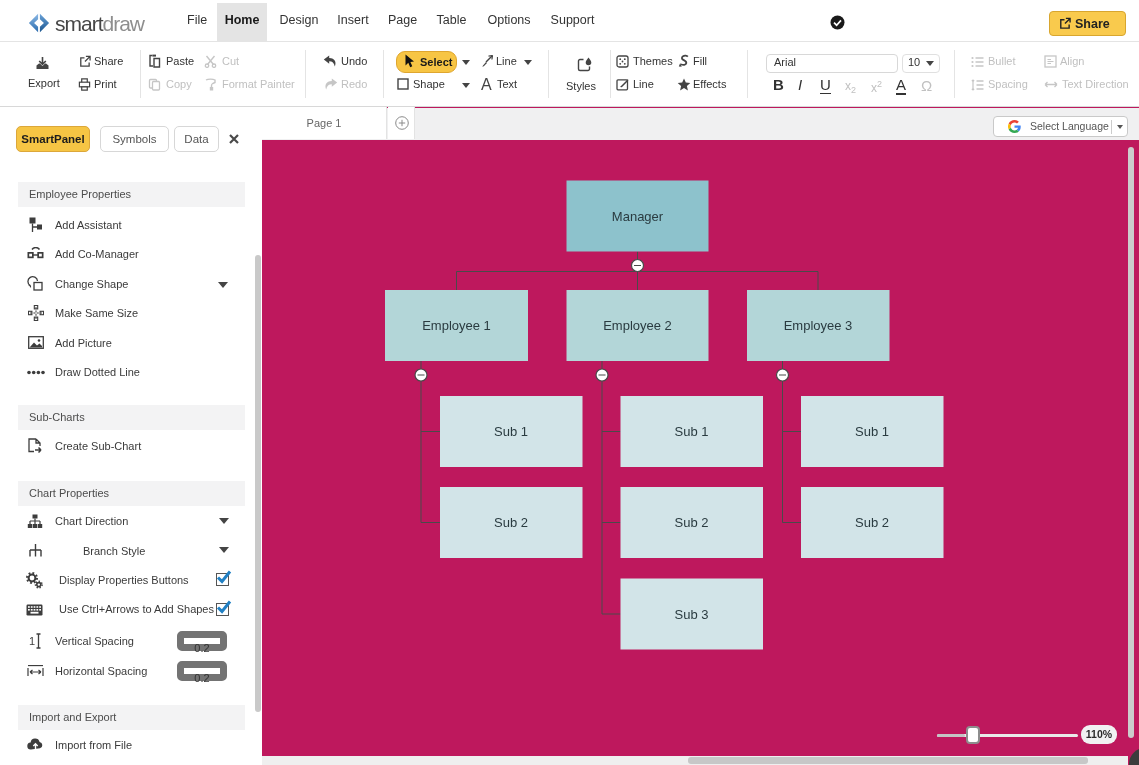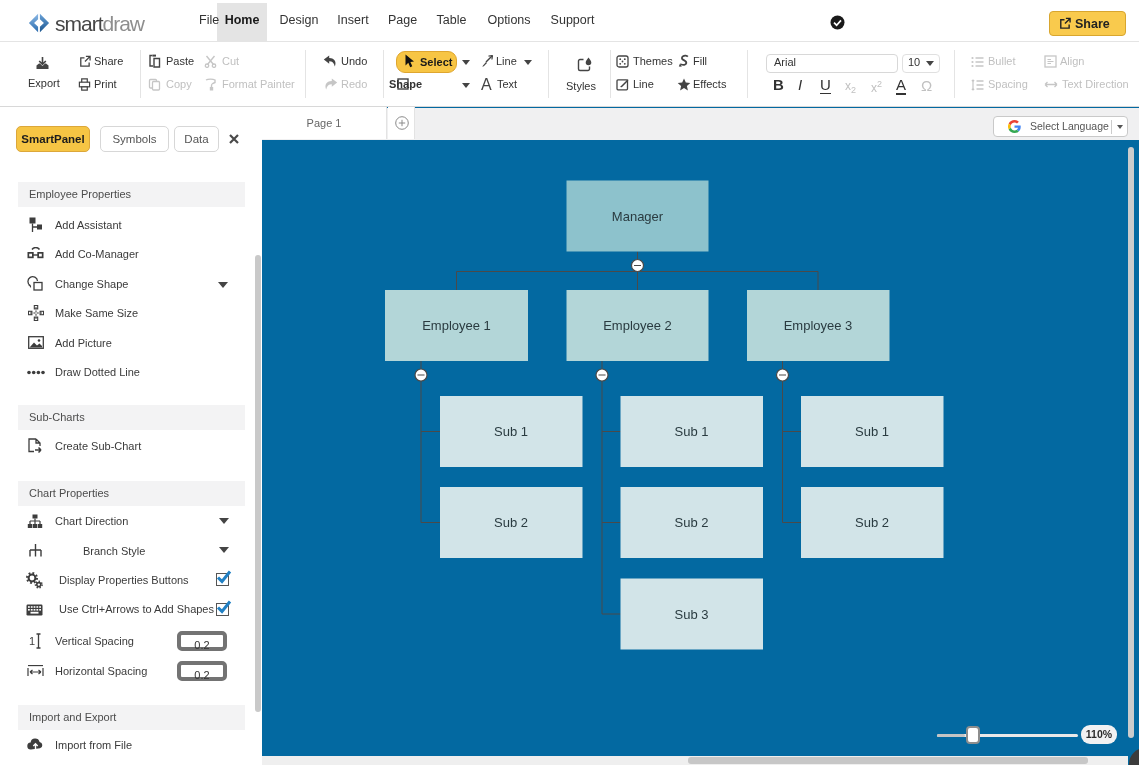--- a/index.html
+++ b/index.html
@@ -16,23 +16,23 @@
 #toolbar { position:absolute; left:0; top:42px; width:1139px; height:65px; background:#fff; border-bottom:1px solid #d8d8d8; }
 .sep { position:absolute; top:8px; width:1px; height:48px; background:#e4e4e4; }
 .tbtxt { position:absolute; font-size:11px; color:#333; white-space:nowrap; }
 .tbgray { color:#c0c0c0; }
 .caret { position:absolute; width:0; height:0; border-left:4px solid transparent; border-right:4px solid transparent; border-top:5px solid #444; }
 
 #panel { position:absolute; left:0; top:107px; width:262px; height:658px; background:#fff; }
 .ptab { position:absolute; top:19px; height:26px; border-radius:5px; font-size:11.5px; line-height:24px; text-align:center; }
 .phead { position:absolute; left:18px; width:227px; height:25px; background:#f3f3f4; color:#4c4c4c; font-size:11px; line-height:25px; padding-left:11px; }
 .pitem { position:absolute; left:55px; font-size:11px; line-height:13px; color:#3a3a3a; white-space:nowrap; }
-.pnum { position:absolute; left:177px; width:50px; height:20px; border:4px solid #737373; border-radius:5px; font-size:11px; color:#333; text-align:center; line-height:20px; }
-
-#canvas { position:absolute; left:262px; top:107px; width:877px; height:658px; background:#0369a1; }
+.pnum { position:absolute; left:177px; width:50px; height:20px; border:7px solid #737373; border-radius:5px; font-size:11px; color:#333; text-align:center; line-height:20px; }
+
+#canvas { position:absolute; left:262px; top:107px; width:877px; height:658px; background:#be185d; }
 #tabstrip { position:absolute; left:0; top:1px; width:877px; height:32px; background:#f0f0f1; }
 #pagetab { position:absolute; left:0; top:0; width:125px; height:32px; background:#fff; border-right:1px solid #e3e3e3; color:#666; font-size:11px; line-height:32px; text-align:center; }
 #plustab { position:absolute; left:126px; top:0; width:27px; height:32px; background:#fff; border-right:1px solid #e3e3e3; }
 #langbtn { position:absolute; left:731px; top:8.5px; width:135px; height:21px; background:#fff; border:1px solid #c9c9c9; border-radius:4px; }
 </style>
 </head>
 <body>
 <div id="app">
 
 <div id="menubar">
@@ -45,21 +45,21 @@
       <linearGradient id="lgr" x1="0" y1="0" x2="0" y2="1">
         <stop offset="0" stop-color="#6aa2d8"></stop>
             <stop offset="1" stop-color="#1c568f"></stop>
       </linearGradient>
     </defs>
     <path d="M11 0 L1 10 L11 20 L11 14.2 L6.6 10 L11 5.8 Z" fill="url(#lgl)"></path>
     <path d="M13 0 L23 10 L13 20 L13 14.2 L17.4 10 L13 5.8 Z" fill="url(#lgr)"></path>
   </svg>
   <span class="abs" style="left:55px;top:3px;height:42px;line-height:42px;font-size:21px;letter-spacing:-1px;color:#464646;">smart<span style="color:#8e8e8e">draw</span></span>
   <div id="home-bg"></div>
-  <span class="mitem" style="left:199px;width:20px;">File</span>
+  <span class="mitem" style="left:187px;width:20px;">File</span>
   <span class="mitem" style="left:224px;width:36px;font-weight:bold;color:#1a1a1a;">Home</span>
   <span class="mitem" style="left:279px;width:40px;">Design</span>
   <span class="mitem" style="left:337px;width:32px;">Insert</span>
   <span class="mitem" style="left:388px;width:29px;">Page</span>
   <span class="mitem" style="left:436px;width:31px;">Table</span>
   <span class="mitem" style="left:486px;width:46px;">Options</span>
   <span class="mitem" style="left:549px;width:47px;">Support</span>
   <svg class="ic" style="left:830px;top:15px" width="15" height="15" viewBox="0 0 15 15">
     <circle cx="7.5" cy="7.5" r="7" fill="#1a1a1a"></circle>
     <path d="M4 7.7 L6.6 10.2 L11 5.4" stroke="#fff" stroke-width="1.7" fill="none"></path>
@@ -141,21 +141,21 @@
   <svg class="ic" style="left:481px;top:12px" width="13" height="13" viewBox="0 0 13 13">
     <path d="M11.5 1.5 L5 8" stroke="#444" stroke-width="1.4" fill="none"></path>
     <path d="M5 8 L2 11.5 L1.3 12.8 L2.8 12.2 L6 9" fill="#444"></path>
     <path d="M11.5 1.5 l-4 0.6 M11.5 1.5 l-0.6 4" stroke="#444" stroke-width="1.2" fill="none"></path>
   </svg>
   <span class="tbtxt" style="left:496px;top:13px;">Line</span>
   <div class="caret" style="left:524px;top:18px;"></div>
   <svg class="ic" style="left:397px;top:36px" width="12" height="12" viewBox="0 0 12 12">
     <rect x="1" y="1" width="10" height="10" fill="none" stroke="#444" stroke-width="1.4"></rect>
   </svg>
-  <span class="tbtxt" style="left:389px;top:36px;font-weight:bold;">Shape</span>
+  <span class="tbtxt" style="left:413px;top:36px;">Shape</span>
   <div class="caret" style="left:462px;top:41px;"></div>
   <span class="tbtxt" style="left:481px;top:34px;font-size:16px;color:#444;">A</span>
   <span class="tbtxt" style="left:497px;top:36px;text-align:right;">Text</span>
 
   <svg class="ic" style="left:577px;top:15px" width="16" height="15" viewBox="0 0 16 15">
     <path d="M6.5 2.5 H3 A1.5 1.5 0 0 0 1.5 4 V12 A1.5 1.5 0 0 0 3 13.5 H11 A1.5 1.5 0 0 0 12.5 12 V9.5" fill="none" stroke="#444" stroke-width="1.4"></path>
     <path d="M11.5 0.5 C12.6 2.3 14.3 3.8 14.3 5.4 A2.8 2.8 0 0 1 8.7 5.4 C8.7 3.8 10.4 2.3 11.5 0.5 Z" fill="#444"></path>
   </svg>
   <span class="tbtxt" style="left:566px;top:38px;">Styles</span>
 

